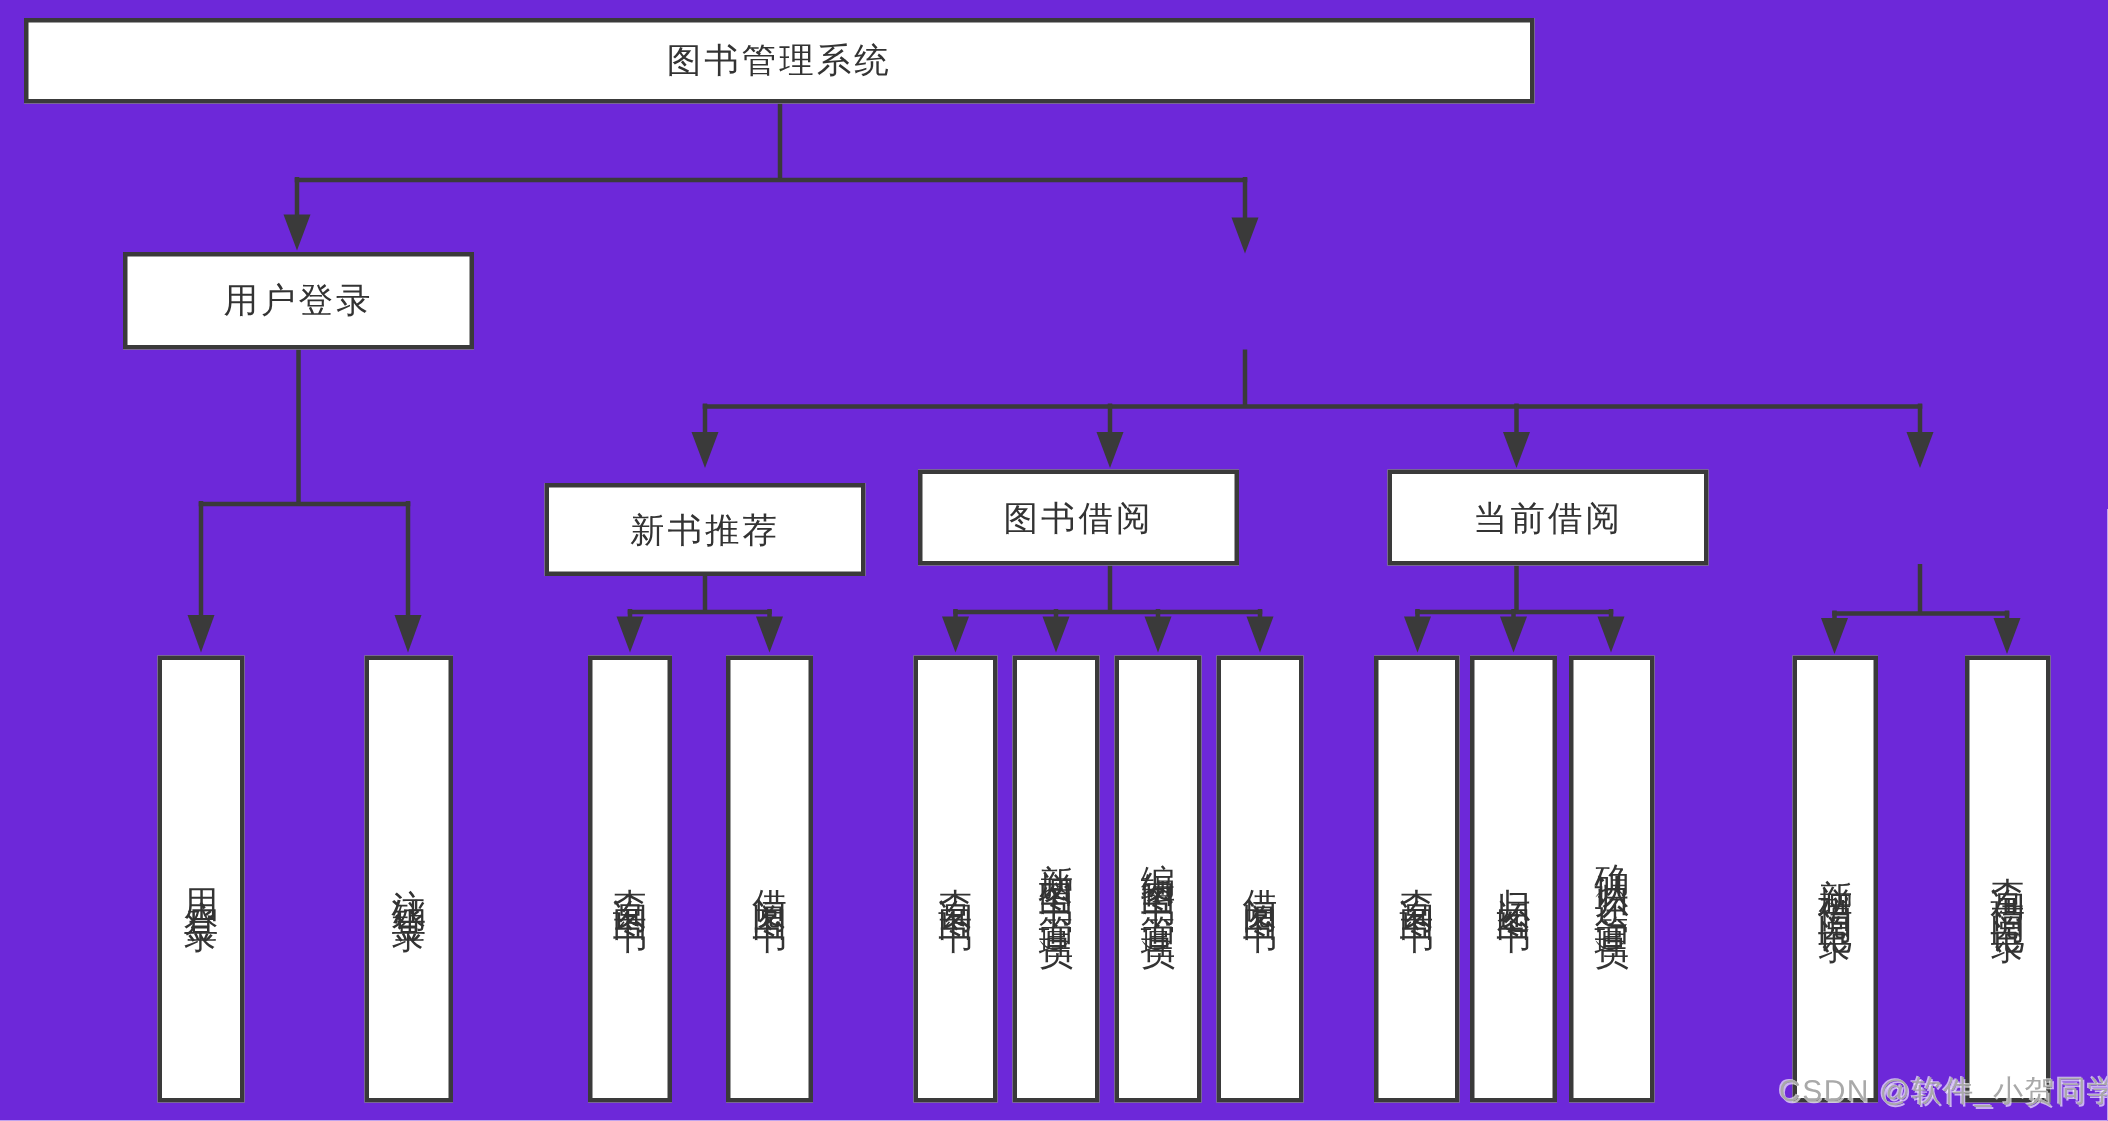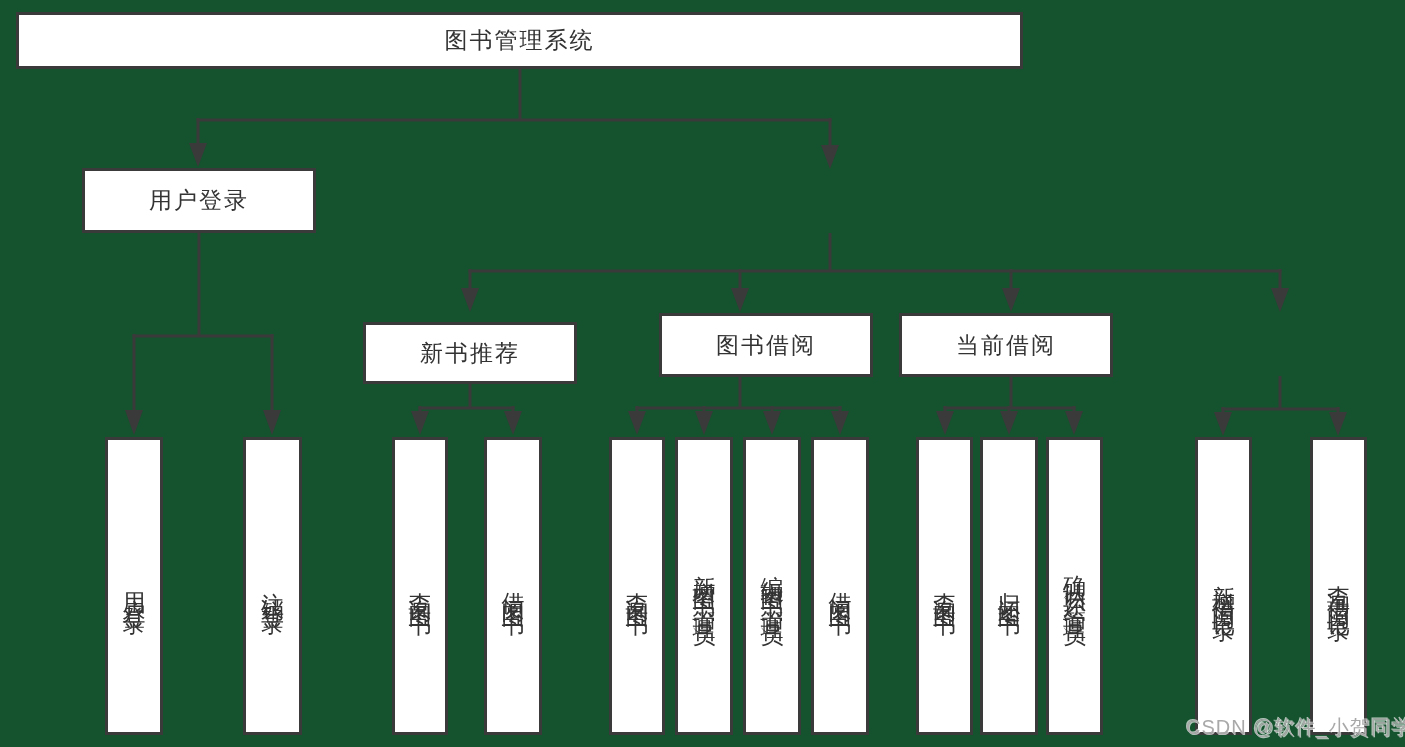--- a/index.html
+++ b/index.html
@@ -1,19 +1,19 @@
 <!DOCTYPE html>
 <html><head>
 <meta charset="utf-8">
 <style>
   html,body{margin:0;padding:0;background:#ffffff;}
   .stage{
     position:relative;
     width:1405px;height:747px;
-    background:#14532d;
+    background:#6d28d9;
     font-family:"Liberation Sans", sans-serif;
     overflow:hidden;
   }
   .connectors{position:absolute;left:0;top:0;width:1405px;height:747px;}
   .node{
     position:absolute;
     box-sizing:border-box;
     border:3px solid #3a3a3a;
     background:#ffffff;
     display:flex;
@@ -135,22 +135,22 @@
       <polygon points="1214,412 1232,412 1223,436"></polygon>
       <polygon points="1329,412 1347,412 1338,436"></polygon>
     </g>
   </svg>
 
   <div class="node" style="left:16px;top:12px;width:1007px;height:57px;">图书管理系统</div>
 
   <div class="node" style="left:82px;top:168px;width:234px;height:65px;">用户登录</div>
 
   <div class="node" style="left:363px;top:322px;width:214px;height:62px;">新书推荐</div>
-  <div class="node" style="left:659px;top:313px;width:214px;height:64px;">图书借阅</div>
-  <div class="node" style="left:899px;top:313px;width:214px;height:64px;">当前借阅</div>
+  <div class="node" style="left:612px;top:313px;width:214px;height:64px;">图书借阅</div>
+  <div class="node" style="left:925px;top:313px;width:214px;height:64px;">当前借阅</div>
 
   <div class="node v" style="left:105px;top:437px;width:58px;height:298px;">用户登录</div>
   <div class="node v" style="left:243px;top:437px;width:59px;height:298px;">注销登录</div>
 
   <div class="node v" style="left:392px;top:437px;width:56px;height:298px;">查询图书</div>
   <div class="node v" style="left:484px;top:437px;width:58px;height:298px;">借阅图书</div>
 
   <div class="node v" style="left:609px;top:437px;width:56px;height:298px;">查询图书</div>
   <div class="node v" style="left:675px;top:437px;width:58px;height:298px;">新增图书（管理员）</div>
   <div class="node v" style="left:743px;top:437px;width:58px;height:298px;">编辑图书（管理员）</div>

